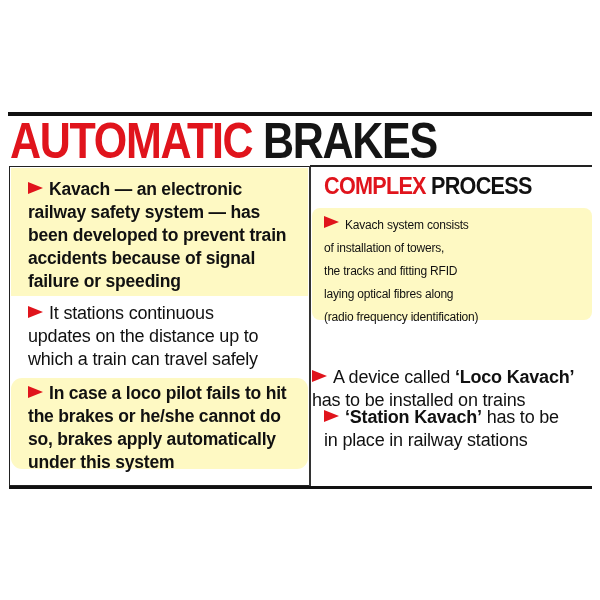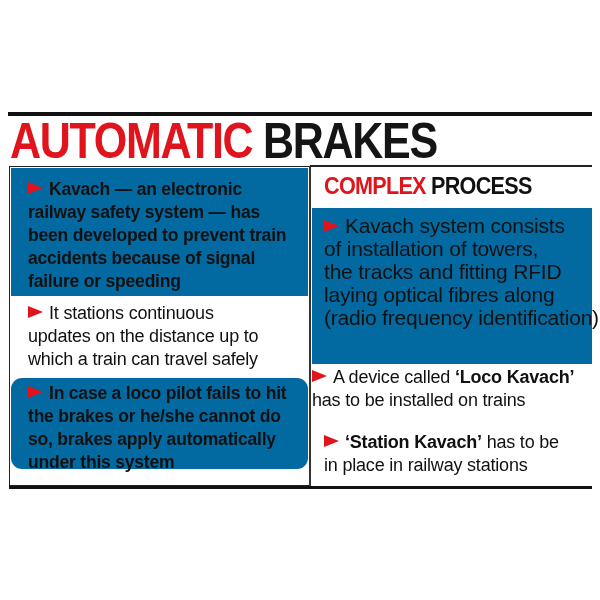--- a/index.html
+++ b/index.html
@@ -11,21 +11,21 @@
               letter-spacing:-1.5px; transform:scaleX(0.86); transform-origin:left center; white-space:nowrap; }
   .headline .red { color:#e0141c; }
   .headline .black { color:#151515; }
   .subline { position:absolute; left:310px; top:165px; width:282px; height:2px; background:#222; }
   .leftbox { position:absolute; left:9px; top:166px; width:300px; height:320px;
              border:1.5px solid #222; border-right:none; box-sizing:border-box; }
   .vdivider { position:absolute; left:309px; top:166px; width:2px; height:322px; background:#333; }
   .bottomline { position:absolute; left:9px; top:486px; width:583px; height:3px; background:#111; }
   .block { position:absolute; box-sizing:border-box; padding:0 0 0 17px; font-size:17.5px; line-height:23px;
            letter-spacing:-0.2px; }
-  .shade { background:#0369a1; }
+  .shade { background:#fef9c3; }
   .bold { font-weight:bold; }
   .arrow { display:inline-block; width:0; height:0; border-top:6px solid transparent;
            border-bottom:6px solid transparent; border-left:15px solid #e0141c;
            margin-right:6px; vertical-align:1px; }
   .line { white-space:nowrap; }
   .righthead { position:absolute; left:324px; top:172px; font-weight:bold; font-size:24px;
                letter-spacing:-0.8px; transform:scaleX(0.9); transform-origin:left center; white-space:nowrap; }
   .righthead .red { color:#e0141c; }
 </style>
 </head>
@@ -61,29 +61,29 @@
   <div class="line">the brakes or he/she cannot do</div>
   <div class="line">so, brakes apply automatically</div>
   <div class="line">under this system</div>
 </div>
 
 <div class="righthead">
   <span class="red">COMPLEX</span>
   <span>PROCESS</span>
 </div>
 
-<div class="block shade" style="left:312px; top:208px; width:280px; height:156px; padding-top:6px; padding-left:12px; font-size:21px;">
+<div class="block shade" style="left:312px; top:208px; width:280px; height:112px; padding-top:6px; padding-left:12px; font-size:12px;border-radius:8px;">
   <div class="line"><span class="arrow"></span><span>Kavach system consists</span></div>
   <div class="line">of installation of towers,</div>
   <div class="line">the tracks and fitting RFID</div>
   <div class="line">laying optical fibres along</div>
   <div class="line">(radio frequency identification)</div>
 </div>
 
 <div class="block" style="left:300px; top:366px; width:280px; height:52px; padding-left:12px; font-size:18px;">
   <div class="line"><span class="arrow"></span><span>A device called </span><span class="bold">‘Loco Kavach’</span></div>
   <div class="line">has to be installed on trains</div>
 </div>
 
-<div class="block" style="left:312px; top:431px; width:280px; height:52px; padding-left:12px; font-size:18px;">
+<div class="block" style="left:312px; top:406px; width:280px; height:52px; padding-left:12px; font-size:18px;">
   <div class="line"><span class="arrow"></span><span class="bold">‘Station Kavach’</span><span> has to be</span></div>
   <div class="line">in place in railway stations</div>
 </div>
 
 </body></html>

